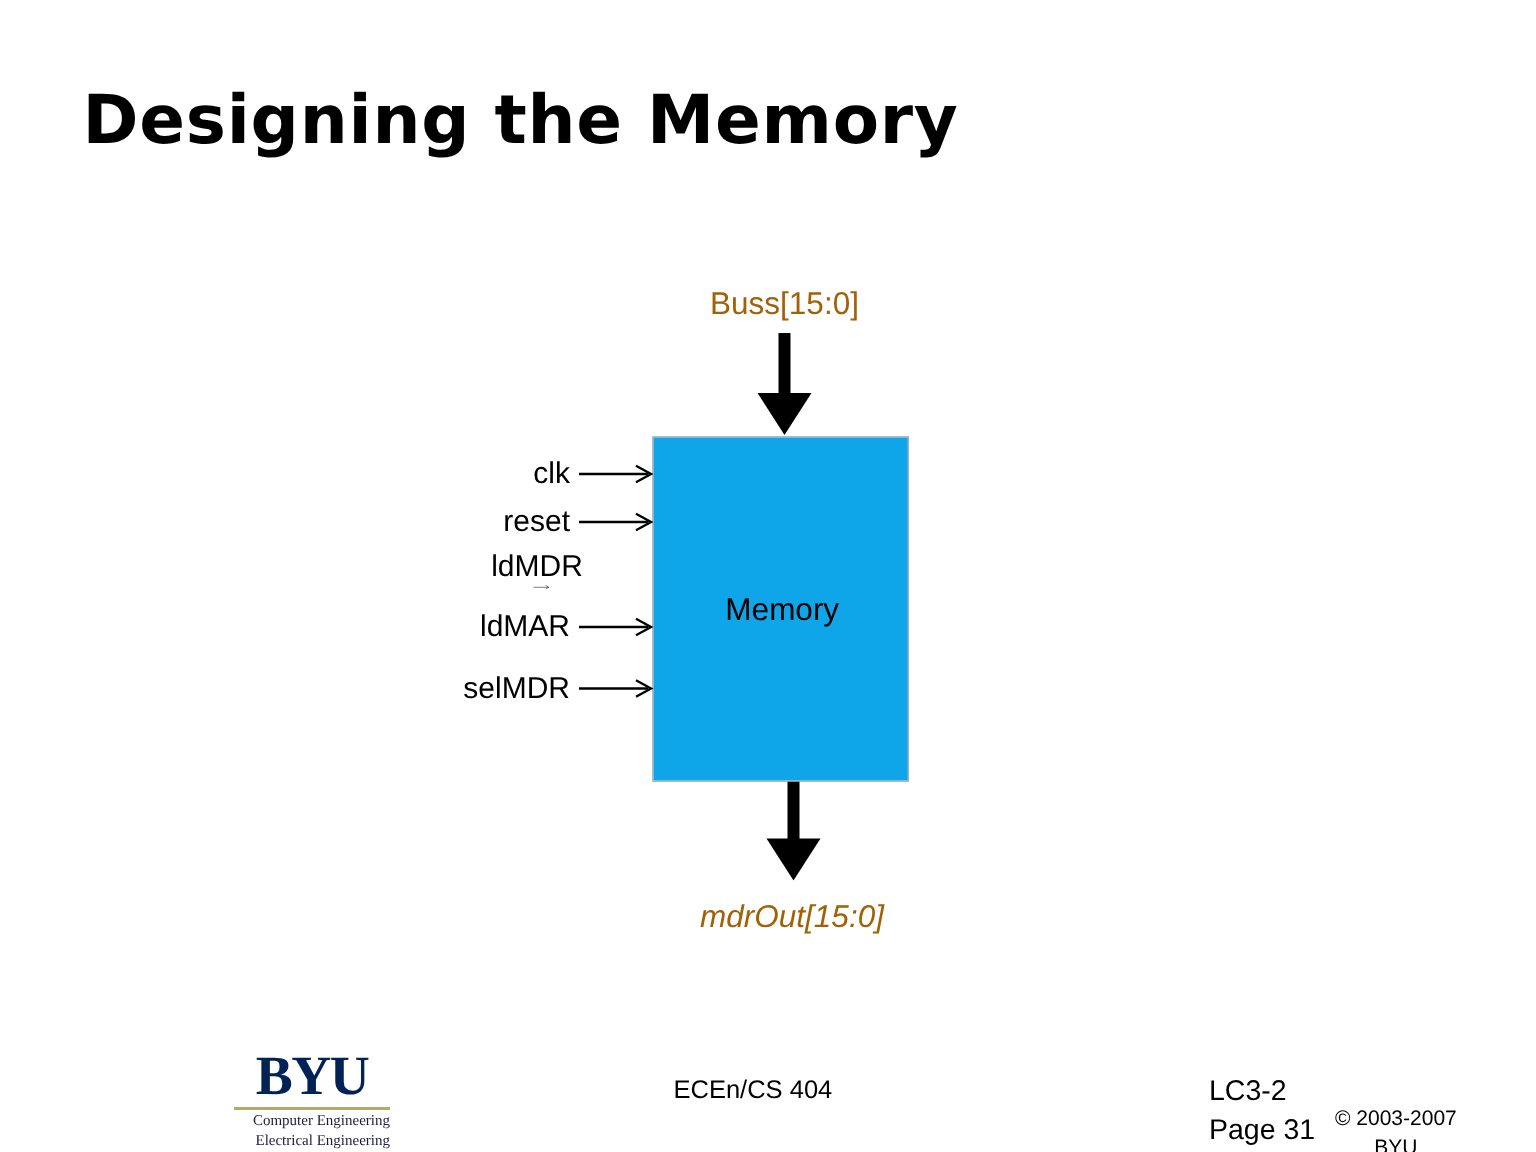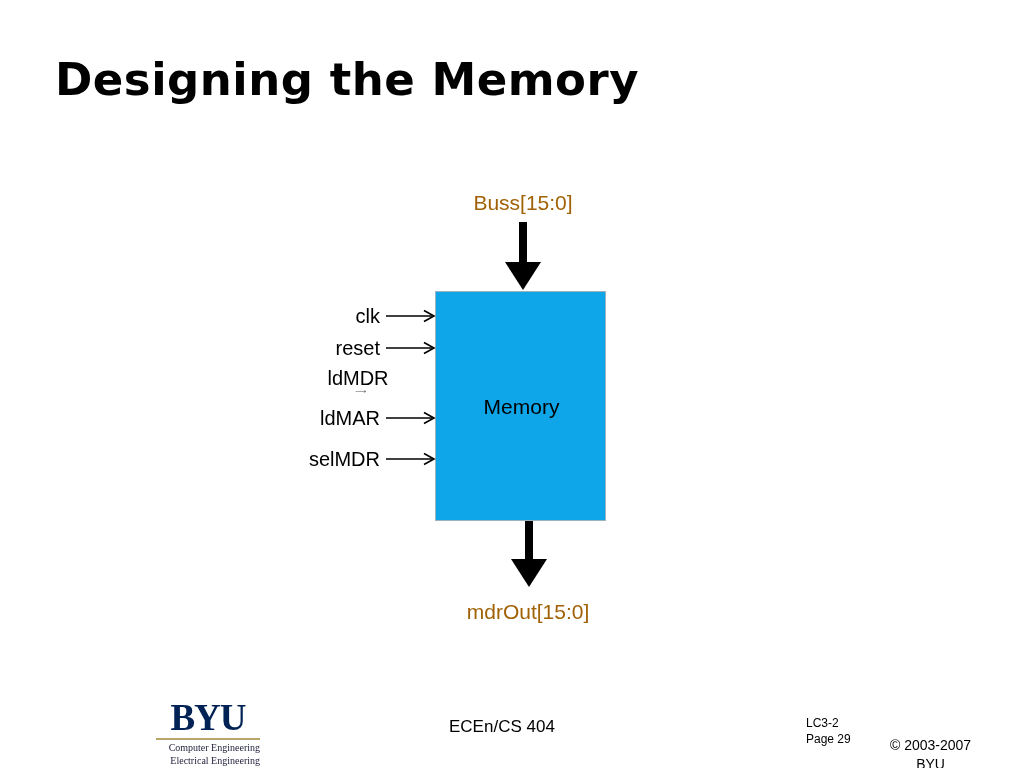--- a/index.html
+++ b/index.html
@@ -72,20 +72,21 @@
   }
   .bus-label.top {
     left: 523px;
     top: 191px;
     transform: translateX(-50%);
   }
   .bus-label.bottom {
     left: 528px;
     top: 600px;
     transform: translateX(-50%);
+    font-style: italic;
   }
 
   
   .bus-arrow {
     position: absolute;
   }
   .bus-arrow.top  { left: 497px; top: 222px; }
   .bus-arrow.bottom { left: 503px; top: 521px; }
 
   
@@ -114,21 +115,21 @@
     top: 717px;
     font-family: "Liberation Sans", sans-serif;
     font-size: 17px;
     white-space: nowrap;
   }
   .footer-ref {
     position: absolute;
     left: 806px;
     top: 715px;
     font-family: "Liberation Sans", sans-serif;
-    font-size: 12px;
+    font-size: 19px;
     line-height: 1.35;
     white-space: nowrap;
   }
   .footer-copyright {
     position: absolute;
     left: 890px;
     top: 712px;
     font-family: "Liberation Sans", sans-serif;
     font-size: 14px;
     line-height: 1.35;
@@ -239,19 +240,19 @@
   <div class="byu-wordmark">BYU</div>
   <div class="byu-rule"></div>
   <div class="byu-dept">Computer Engineering</div>
   <div class="byu-dept">Electrical Engineering</div>
 </div>
 
 <div class="footer-course">ECEn/CS 404</div>
 
 <div class="footer-ref">
   <div>LC3-2</div>
-  <div>Page 29</div>
+  <div>Page 31</div>
 </div>
 
 <div class="footer-copyright">
   <div>© 2003-2007</div>
   <div>BYU</div>
 </div>
 
 </body></html>

